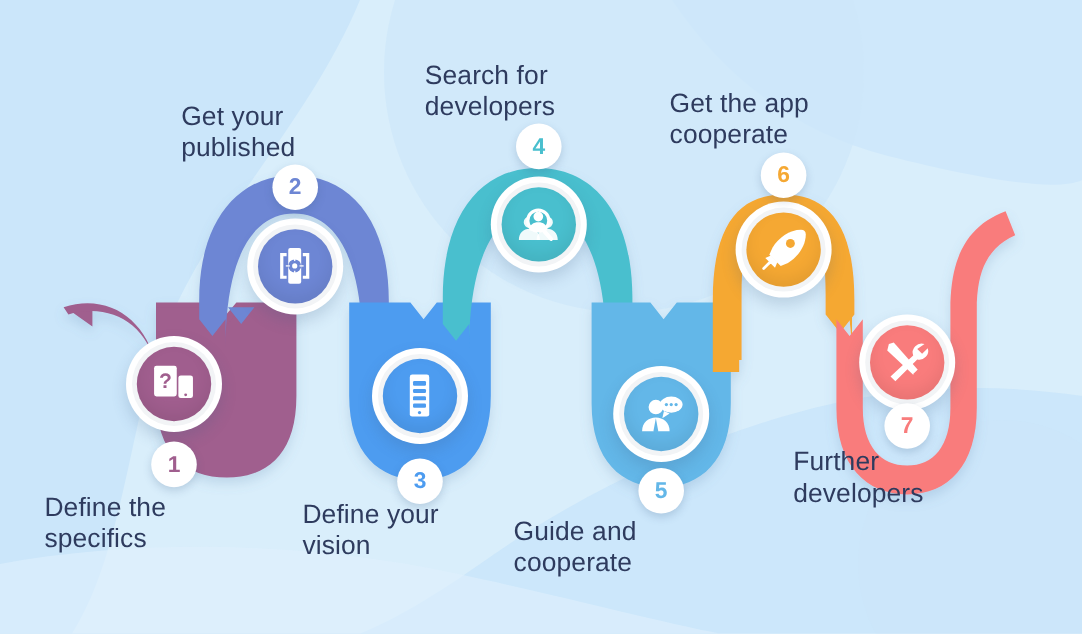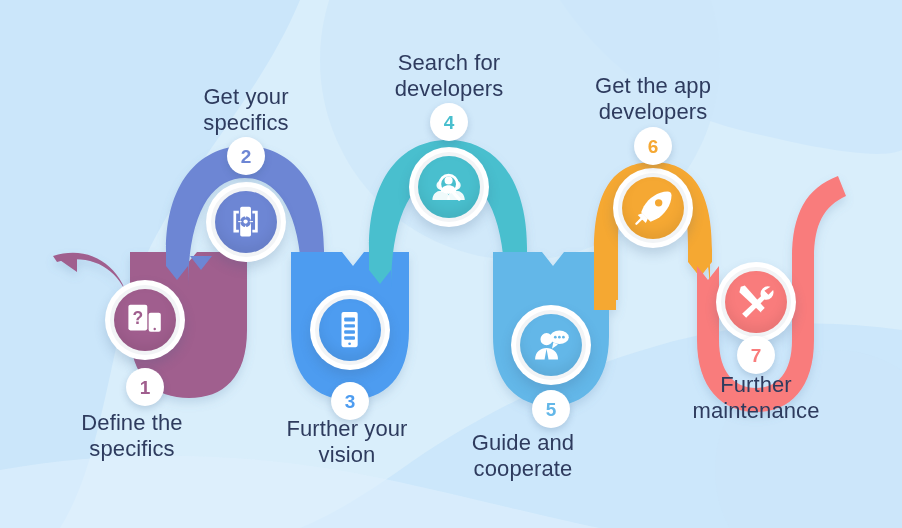--- a/index.html
+++ b/index.html
@@ -48,21 +48,20 @@
     font-size:19px;font-weight:bold;line-height:1;
     font-family:"Liberation Sans", sans-serif;
   }
 
   
   .label{
     position:absolute;
     color:#2e3b5e;
     font-size:22px;
     line-height:26px;
-    text-align:center;
     font-family:"Liberation Sans", sans-serif;
     white-space:pre-line;
     letter-spacing:.1px;
   }
 </style>
 </head>
 <body>
 
 <div id="stage">
 
@@ -187,21 +186,21 @@
           <rect x="31.2" y="38" width="1.6" height="5" fill="#fff"></rect>
           <rect x="21" y="31.2" width="5" height="1.6" fill="#fff"></rect>
           <rect x="38" y="31.2" width="5" height="1.6" fill="#fff"></rect>
         </svg>
       </div>
     </div>
     <div class="badge" style="left:227px;top:137px;color:#6d86d4;">
       <span>2</span>
     </div>
     <div class="label" style="left:151px;top:84px;width:190px;">Get your
-specifics</div>
+published</div>
   </div>
 
   <div class="node">
     <div class="disc" style="left:310px;top:290px;width:80px;height:80px;">
       <div class="ring"></div>
       <div class="ring2"></div>
       <div class="fill" style="background:#4d9cf0;"></div>
       <div class="glyph">
         <svg viewBox="0 0 64 64">
           <rect x="20" y="6" width="24" height="52" rx="3"></rect>
@@ -209,21 +208,21 @@
           <rect x="24" y="24" width="16" height="5" rx="1.5" fill="#4d9cf0"></rect>
           <rect x="24" y="33" width="16" height="5" rx="1.5" fill="#4d9cf0"></rect>
           <rect x="24" y="42" width="16" height="5" rx="1.5" fill="#4d9cf0"></rect>
           <circle cx="32" cy="53" r="2" fill="#4d9cf0"></circle>
         </svg>
       </div>
     </div>
     <div class="badge" style="left:331px;top:382px;color:#4d9cf0;">
       <span>3</span>
     </div>
-    <div class="label" style="left:252px;top:416px;width:190px;">Further your
+    <div class="label" style="left:252px;top:416px;width:190px;">Define your
 vision</div>
   </div>
 
   <div class="node">
     <div class="disc" style="left:409px;top:147px;width:80px;height:80px;">
       <div class="ring"></div>
       <div class="ring2"></div>
       <div class="fill" style="background:#49bfce;"></div>
       <div class="glyph">
         <svg viewBox="0 0 64 64">
@@ -279,36 +278,36 @@
           <circle cx="41" cy="25" r="5.5" fill="#f5a833"></circle>
           <path d="M17 40 l-7 3 l5 5 l-4 4 l6 -2 l5 5 l3 -7 Z"></path>
           <path d="M8 56 l8 -8" stroke="#fff" stroke-width="3.4" fill="none" stroke-linecap="round"></path>
         </svg>
       </div>
     </div>
     <div class="badge" style="left:634px;top:127px;color:#f5a833;">
       <span>6</span>
     </div>
     <div class="label" style="left:558px;top:73px;width:190px;">Get the app
-developers</div>
+cooperate</div>
   </div>
 
   <div class="node">
     <div class="disc" style="left:716px;top:262px;width:80px;height:80px;">
       <div class="ring"></div>
       <div class="ring2"></div>
       <div class="fill" style="background:#f97c7c;"></div>
       <div class="glyph">
         <svg viewBox="0 0 64 64">
           <path d="M10 10 l6 -2 l30 34 l-6 6 l-32 -30 Z"></path>
           <path d="M40 47 a5 5 0 1 0 7 -7 Z" fill="#f97c7c"></path>
           <path d="M54 10 a11 11 0 0 0 -14 14 l-28 26 l6 6 l27 -27 a11 11 0 0 0 13 -14 l-7 7 l-6 -6 Z"></path>
         </svg>
       </div>
     </div>
     <div class="badge" style="left:737px;top:336px;color:#f97c7c;">
       <span>7</span>
     </div>
     <div class="label" style="left:661px;top:372px;width:190px;">Further
-maintenance</div>
+developers</div>
   </div>
 
 </div>
 
 </body></html>

